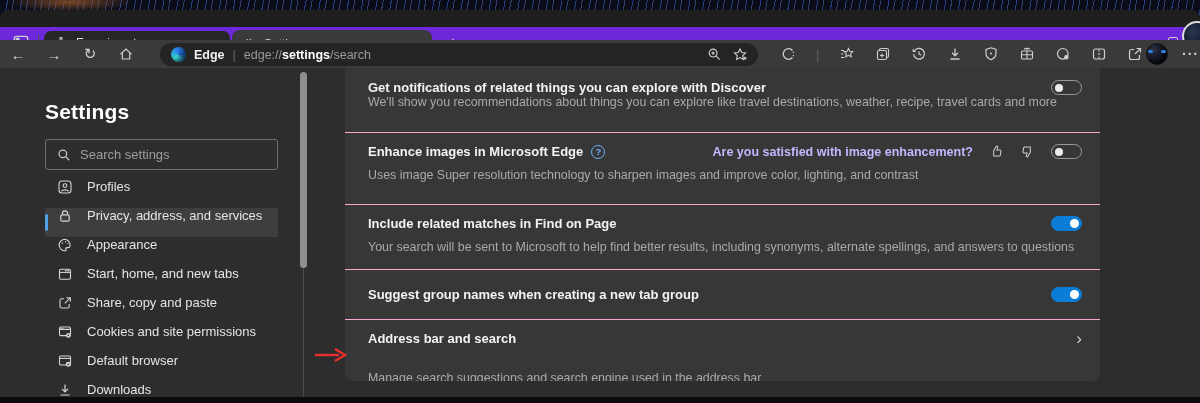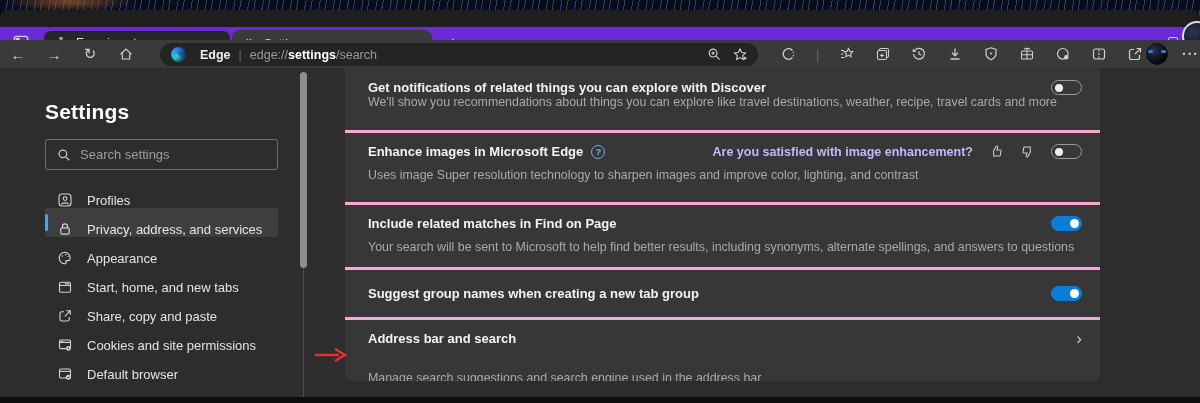--- a/index.html
+++ b/index.html
@@ -35,21 +35,21 @@
   #btn-minimize .bar{width:11px;height:1.5px;background:#cfcfcf}
   #btn-maximize{left:1154px}
   #btn-maximize .box{width:10px;height:10px;border:1.4px solid #cfcfcf;border-radius:2px}
   #corner-orb{position:absolute;right:-12px;top:-6px;width:30px;height:30px;border-radius:50%;border:2px solid #dcdcdc;background:radial-gradient(circle at 35% 35%, #2a3550, #05060c)}
 
   
   #toolbar{position:absolute;left:0;top:30px;width:100%;height:28px;background:#3a3a3a;display:flex;align-items:center}
   .nav-glyph{color:#cfcfcf;font-size:15px;width:36px;text-align:center}
   #addressbar{position:absolute;left:160px;top:3px;width:598px;height:23px;background:#242424;border-radius:12px;display:flex;align-items:center;font-size:12.5px}
   #edge-logo{width:15px;height:15px;border-radius:50%;margin-left:11px;background:conic-gradient(from 220deg,#35d4c7,#2b7de9 35%,#174e9e 60%,#35d4c7);box-shadow:inset -2px -2px 3px rgba(0,0,0,.45)}
-  #brand-label{color:#f1f1f1;font-weight:bold;margin-left:14px}
+  #brand-label{color:#f1f1f1;font-weight:bold;margin-left:8px}
   .pill-div{color:#666;margin:0 8px}
   .url-dim{color:#9a9a9a}
   .url-host{color:#fff;font-weight:bold}
   .pill-right{margin-left:auto;display:flex;align-items:center;gap:10px;margin-right:10px;color:#cfcfcf}
   #toolbar-icons{position:absolute;left:780px;top:0;height:28px;display:flex;align-items:center;gap:20px;color:#cfcfcf}
   .tb-sep{color:#636363;font-size:13px}
   #avatar{position:absolute;left:1146px;top:3px;width:22px;height:22px;border-radius:50%;background:radial-gradient(circle at 32% 30%,#2c3348,#05060a 70%);border:1px solid #111;overflow:hidden}
   #avatar:before{content:"";position:absolute;left:1px;top:6px;width:5px;height:3px;background:#2f7fe0;border-radius:2px}
   #avatar:after{content:"";position:absolute;right:1px;top:6px;width:5px;height:3px;background:#2f7fe0;border-radius:2px}
   #more-btn{position:absolute;left:1182px;top:0;height:28px;display:flex;align-items:center;color:#cfcfcf;font-size:14px;letter-spacing:1px;font-weight:bold}
@@ -57,32 +57,32 @@
   
   #content{position:absolute;left:0;top:58px;width:1200px;height:329px;background:#2d2d2d}
   #bottom-edge{position:absolute;left:0;top:387px;width:1200px;height:6px;background:#0c0c0c}
 
   
   #sidebar-title{position:absolute;left:45px;top:32px;color:#fff;font-size:21px;font-weight:bold;letter-spacing:.2px}
   #search-box{position:absolute;left:45px;top:71px;width:233px;height:31px;border:1px solid #6e6e74;border-radius:3px;display:flex;align-items:center;color:#9d9d9d}
   #search-box .sb-icon{margin:0 9px 0 11px;display:flex;color:#c9c9c9}
   #search-box .sb-ph{font-size:13px}
   #nav-list{position:absolute;left:45px;top:111px;width:233px}
-  .nav-item{height:29px;display:flex;align-items:flex-end;position:relative;color:#e4e4e4;font-size:13px;cursor:default}
+  .nav-item{height:29px;display:flex;align-items:flex-start;position:relative;color:#e4e4e4;font-size:13px;cursor:default}
   .nav-item .ni-icon{width:16px;margin:0 14px 0 12px;display:flex;color:#d5d5d5}
   .nav-item.selected{background:#3e3e3e;border-radius:2px}
   .nav-item.selected:before{content:"";position:absolute;left:0;top:6px;width:3px;height:17px;border-radius:2px;background:var(--selected-bar)}
   
   #page-scroll-track{position:absolute;left:303px;top:14px;width:1px;height:315px;background:#4d4d4d}
   #page-scroll-thumb{position:absolute;left:300px;top:4px;width:7px;height:196px;border-radius:4px;background:#8f8f8f}
 
   
   #card{position:absolute;left:345px;top:0;width:755px;height:313px;background:#373737;border-radius:0 0 8px 8px;overflow:hidden}
   .row{position:relative;padding:0 18px 0 23px}
-  .row.divided{border-bottom:3px solid #f9a8d4}
+  .row.divided{border-bottom:1px solid #f9a8d4}
   .row-line{display:flex;align-items:center}
   .row-title{color:#f3f3f3;font-size:13px;font-weight:bold}
   .row-desc{color:#a9a9a9;font-size:12.4px}
   #row-0{height:65px}#row-0 .row-line{padding-top:12px}#row-0 .row-desc{}
   #row-1{height:72px}#row-1 .row-line{padding-top:11px}#row-1 .row-desc{margin-top:9px}
   #row-2{height:65px}#row-2 .row-line{padding-top:11px}#row-2 .row-desc{margin-top:9px}
   #row-3{height:50px}#row-3 .row-line{height:100%}
   #row-4{height:61px}#row-4 .row-line{padding-top:10px}#row-4 .row-desc{margin-top:24px}
   .row-right{margin-left:auto;display:flex;align-items:center;gap:16px}
   .help-circle{width:14px;height:14px;border-radius:50%;border:1.2px solid var(--help-blue);color:var(--help-blue);font-size:9.5px;display:inline-flex;align-items:center;justify-content:center;margin-left:8px;font-weight:bold}

